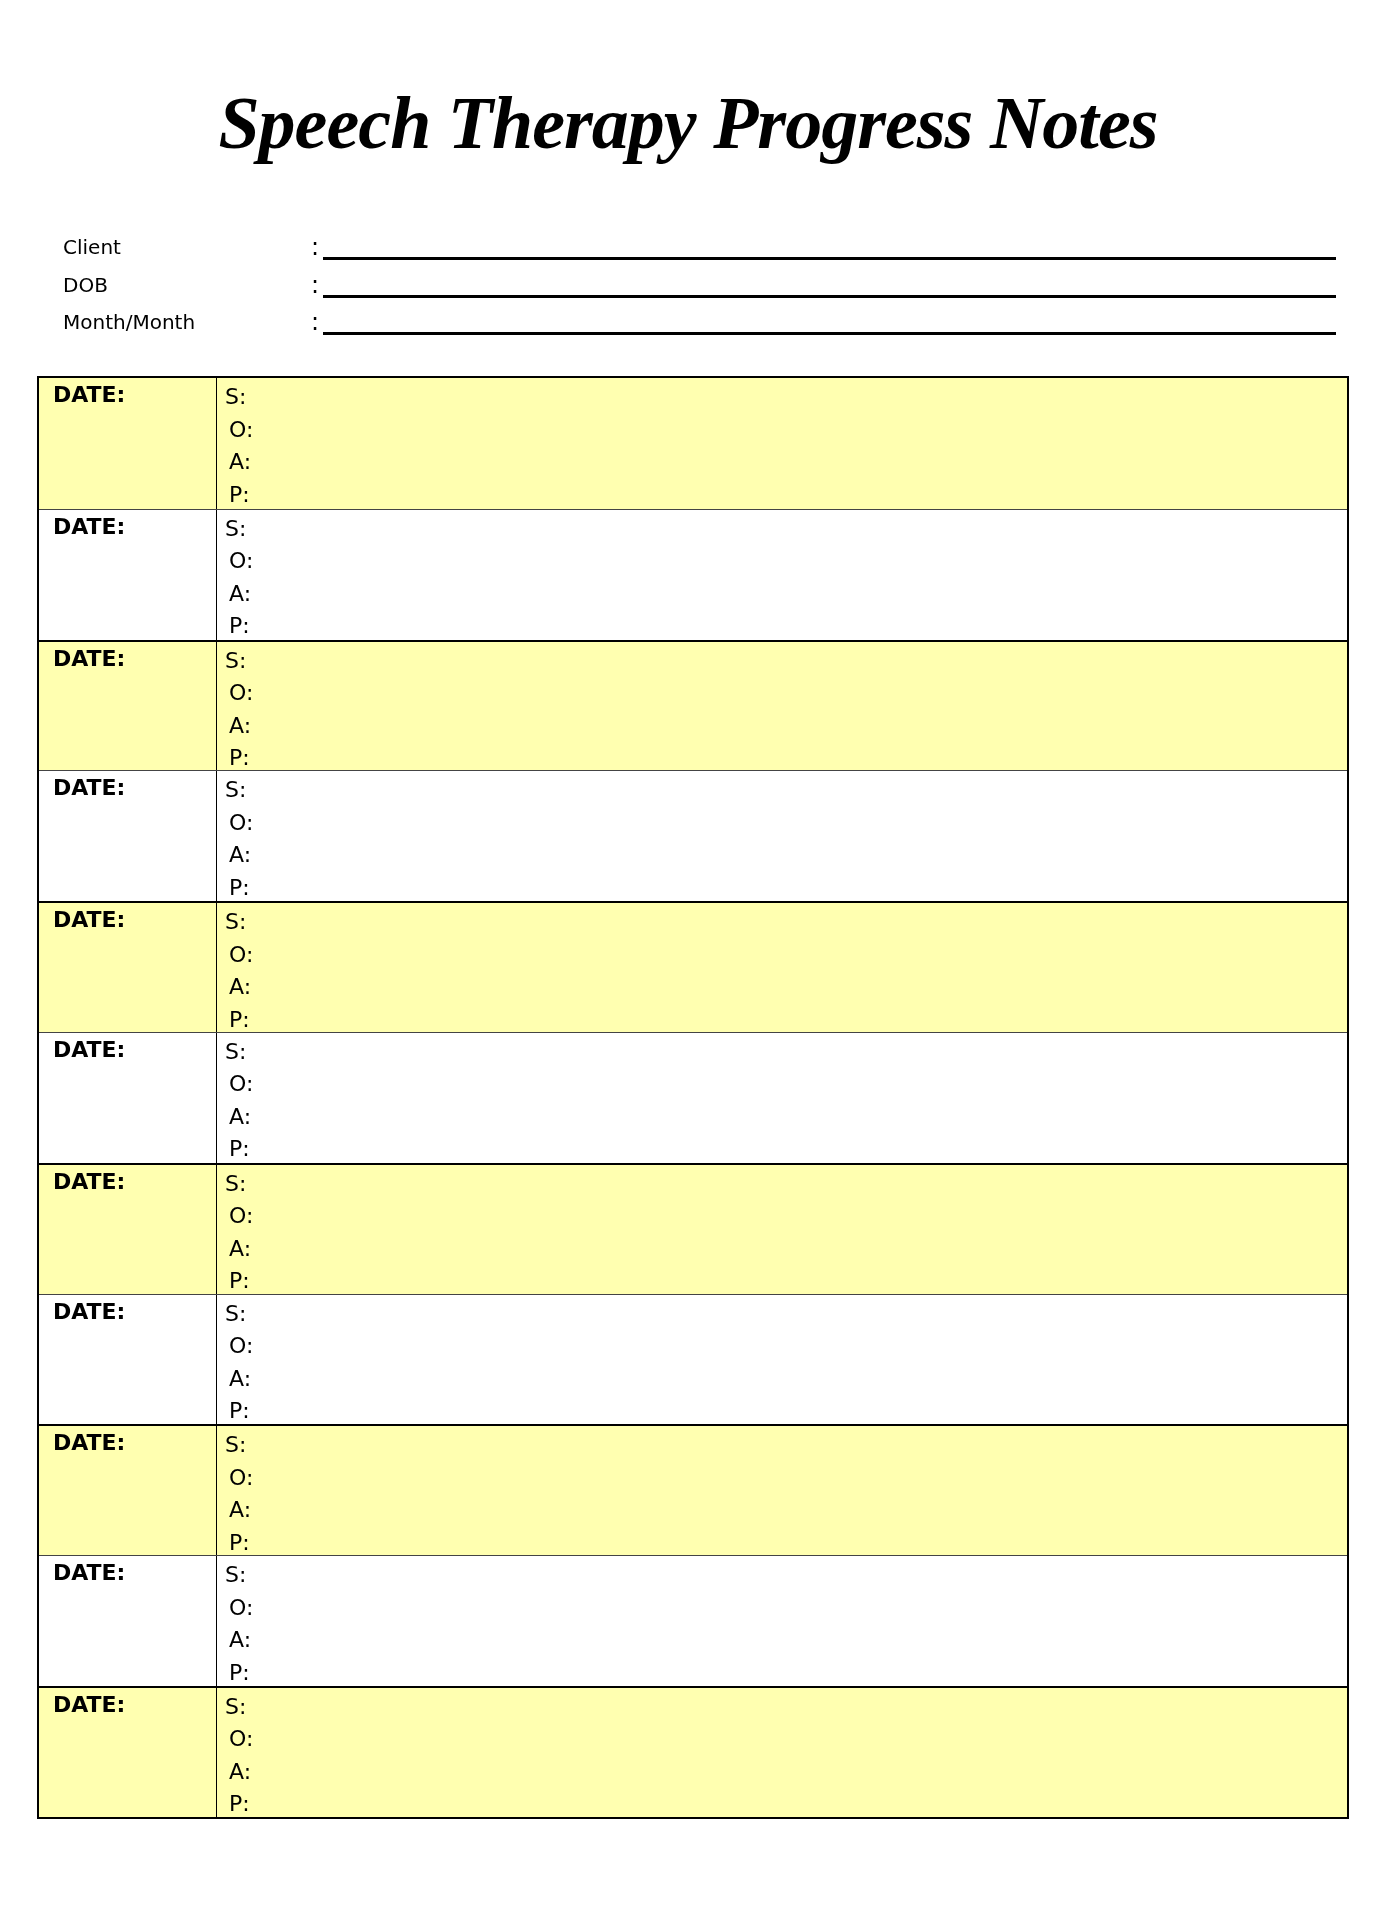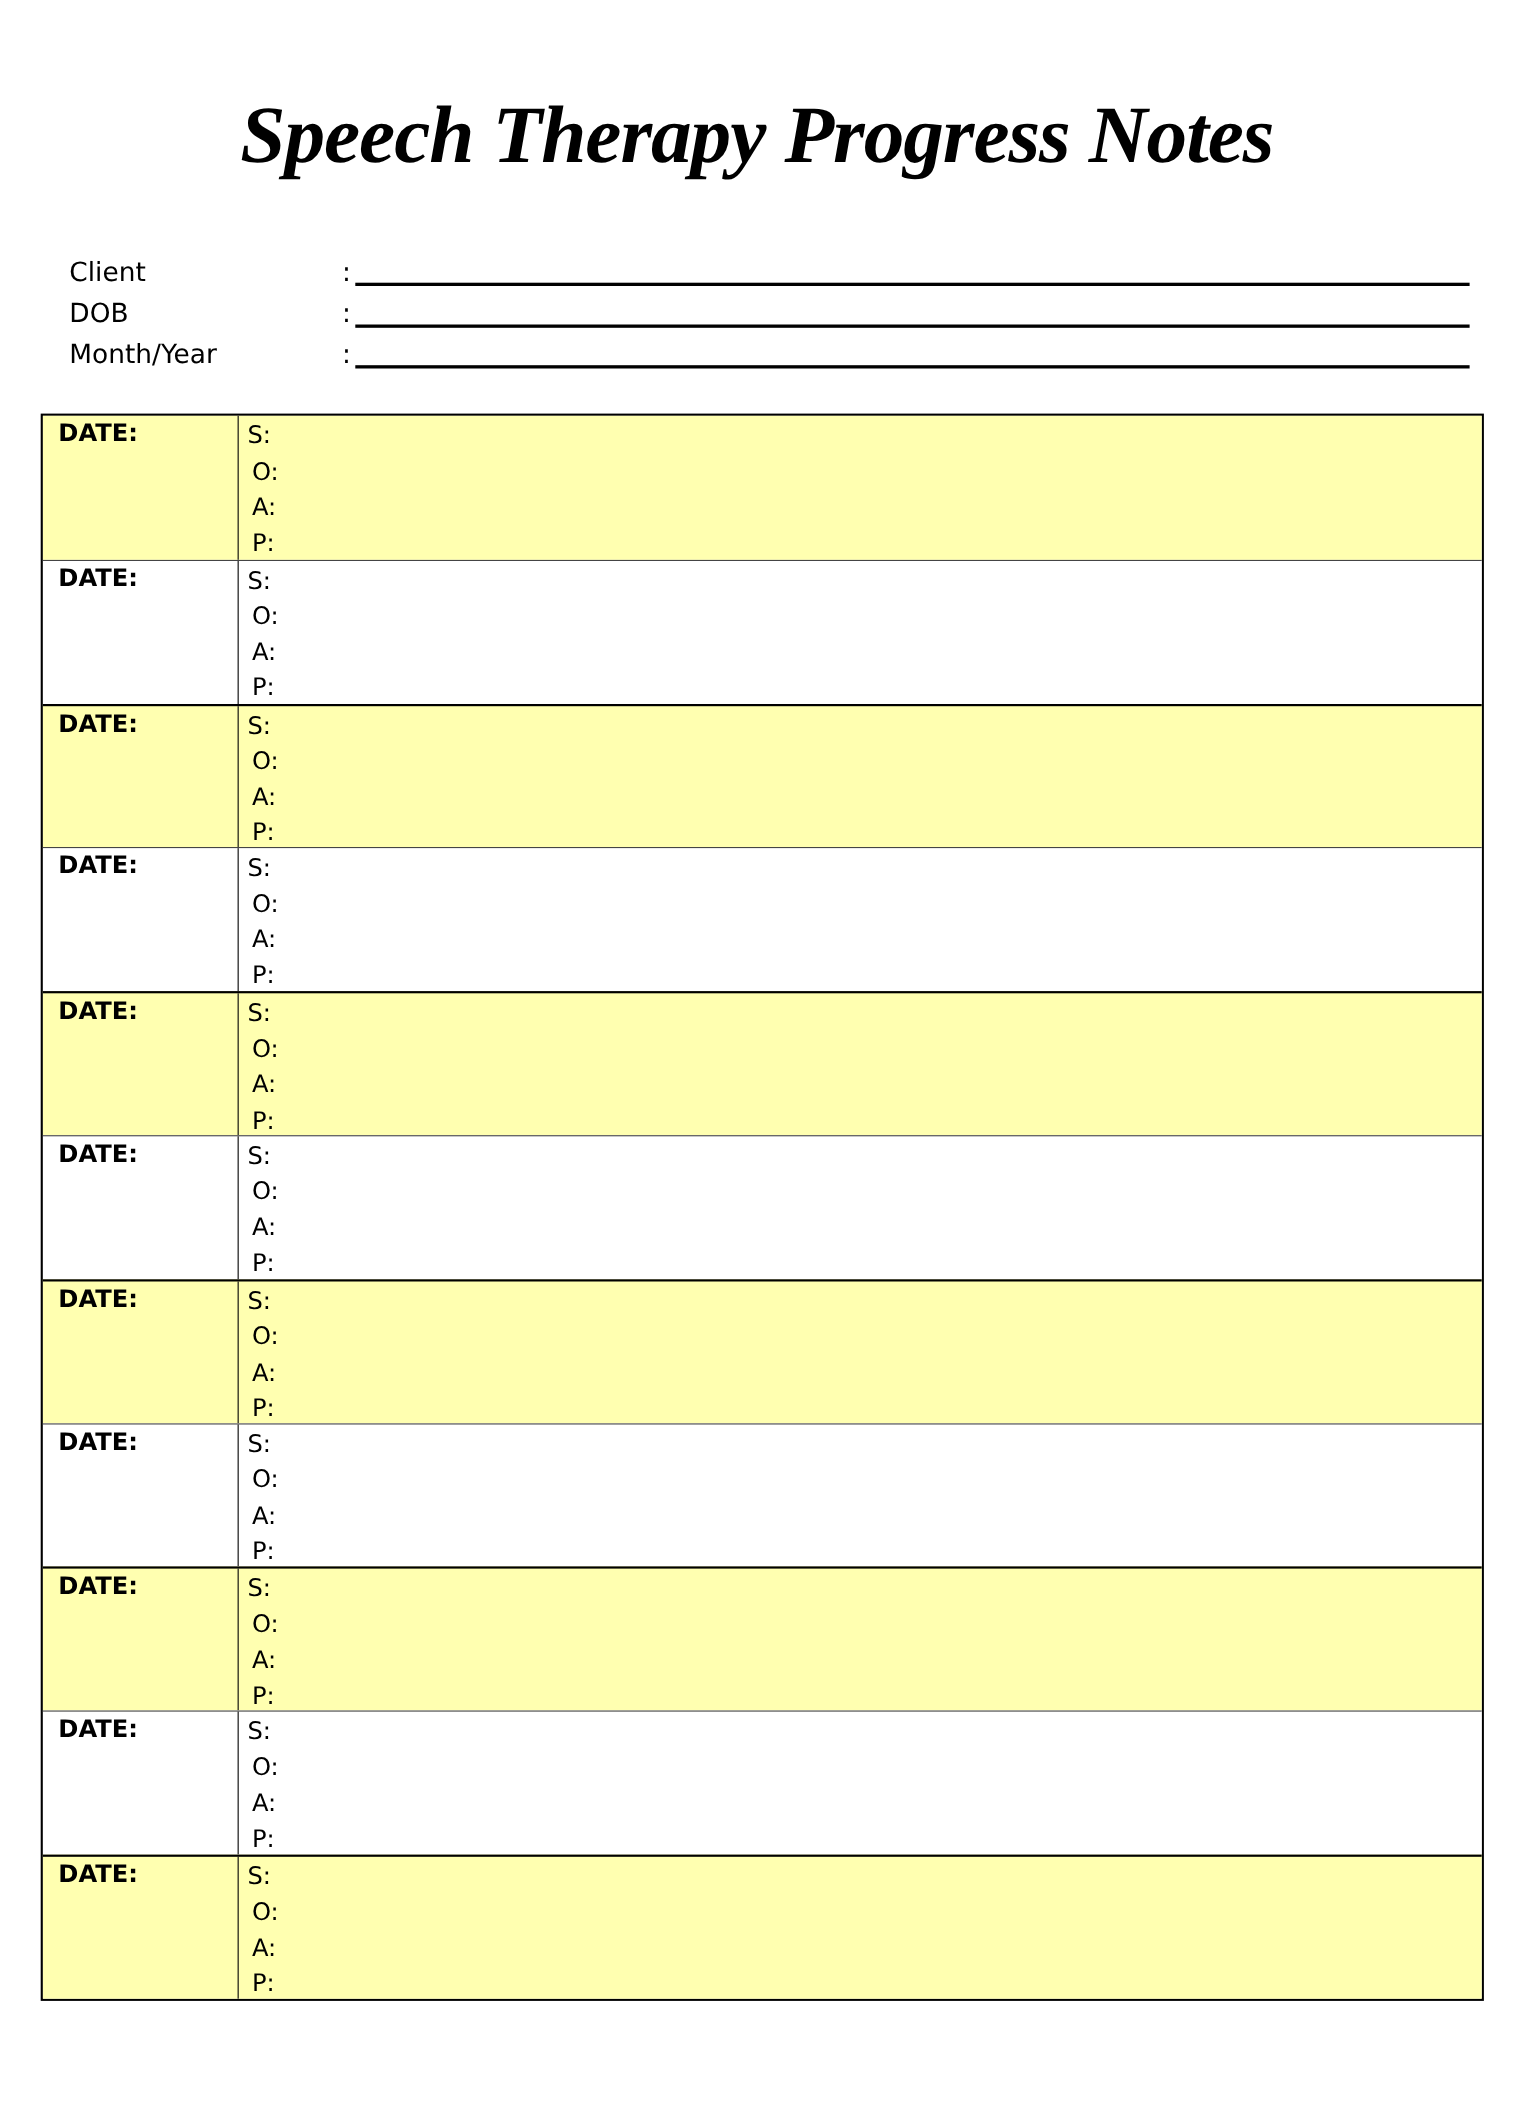--- a/index.html
+++ b/index.html
@@ -3,21 +3,21 @@
   <meta charset="utf-8">
   <style>
     html, body { margin: 0; padding: 0; background: #ffffff; }
     body { width: 1400px; height: 1920px; position: relative; overflow: hidden;
            font-family: "DejaVu Sans", "Liberation Sans", sans-serif; color: #000; }
     .title { position: absolute; left: 0; width: 1376px; top: 78px; text-align: center;
              font-family: Liberation Serif, serif; font-weight: bold; font-style: italic;
              font-size: 74px; letter-spacing: -1px; line-height: 90px; }
     .info { position: absolute; left: 63px; top: 230px; }
     .info-row { position: relative; height: 37.5px; }
-    .info-label { position: absolute; left: 0; top: 0; font-size: 24px; line-height: 34px; }
+    .info-label { position: absolute; left: 0; top: 0; font-size: 20px; line-height: 34px; }
     .info-colon { position: absolute; left: 248px; top: 0; font-size: 24px; line-height: 34px; }
     .info-line { position: absolute; left: 260px; top: 27px; width: 1013px; height: 0; border-top: 3px solid #000; }
     .table { position: absolute; left: 37px; top: 376px; width: 1312px; border: 2px solid #000; border-bottom-width: 2px; box-sizing: border-box; }
     .row { position: relative; height: 130.8px; box-sizing: border-box; }
     .row.yellow { background: #FFFFB0; }
     .row.white { background: #FFFFFF; }
     .row.yellow + .row { border-top: 1px solid #444; }
     .row.white + .row { border-top: 2px solid #000; }
     .date-cell { position: absolute; left: 0; top: 0; width: 178px; height: 100%; border-right: 1.5px solid #000; box-sizing: border-box; font-weight: bold; }
     .date-label { position: absolute; left: 14px; top: 3px; font-size: 22px; line-height: 28px; }
@@ -35,21 +35,21 @@
     <span class="info-label">Client</span>
     <span class="info-colon">:</span>
     <div class="info-line"></div>
   </div>
   <div class="info-row">
     <span class="info-label">DOB</span>
     <span class="info-colon">:</span>
     <div class="info-line"></div>
   </div>
   <div class="info-row">
-    <span class="info-label">Month/Year</span>
+    <span class="info-label">Month/Month</span>
     <span class="info-colon">:</span>
     <div class="info-line"></div>
   </div>
 </div>
 
 <div class="table" id="notes-table">
     <div class="row yellow">
       <div class="date-cell">
         <span class="date-label">DATE:</span>
       </div>

